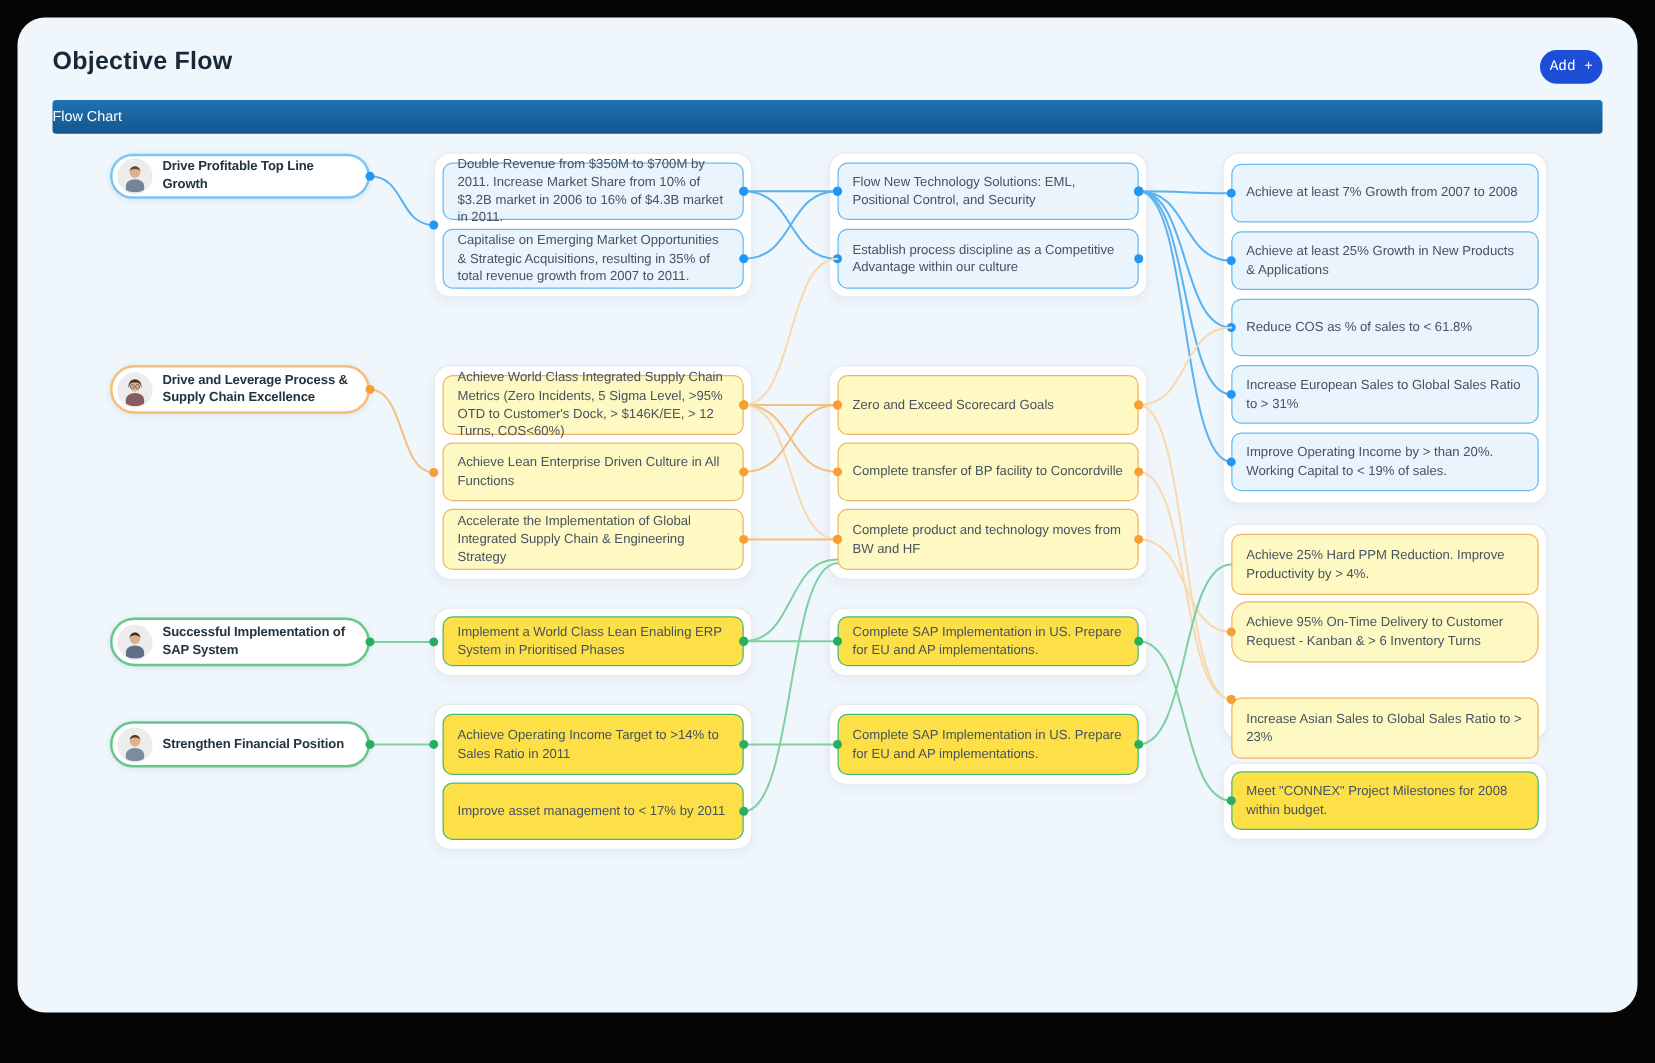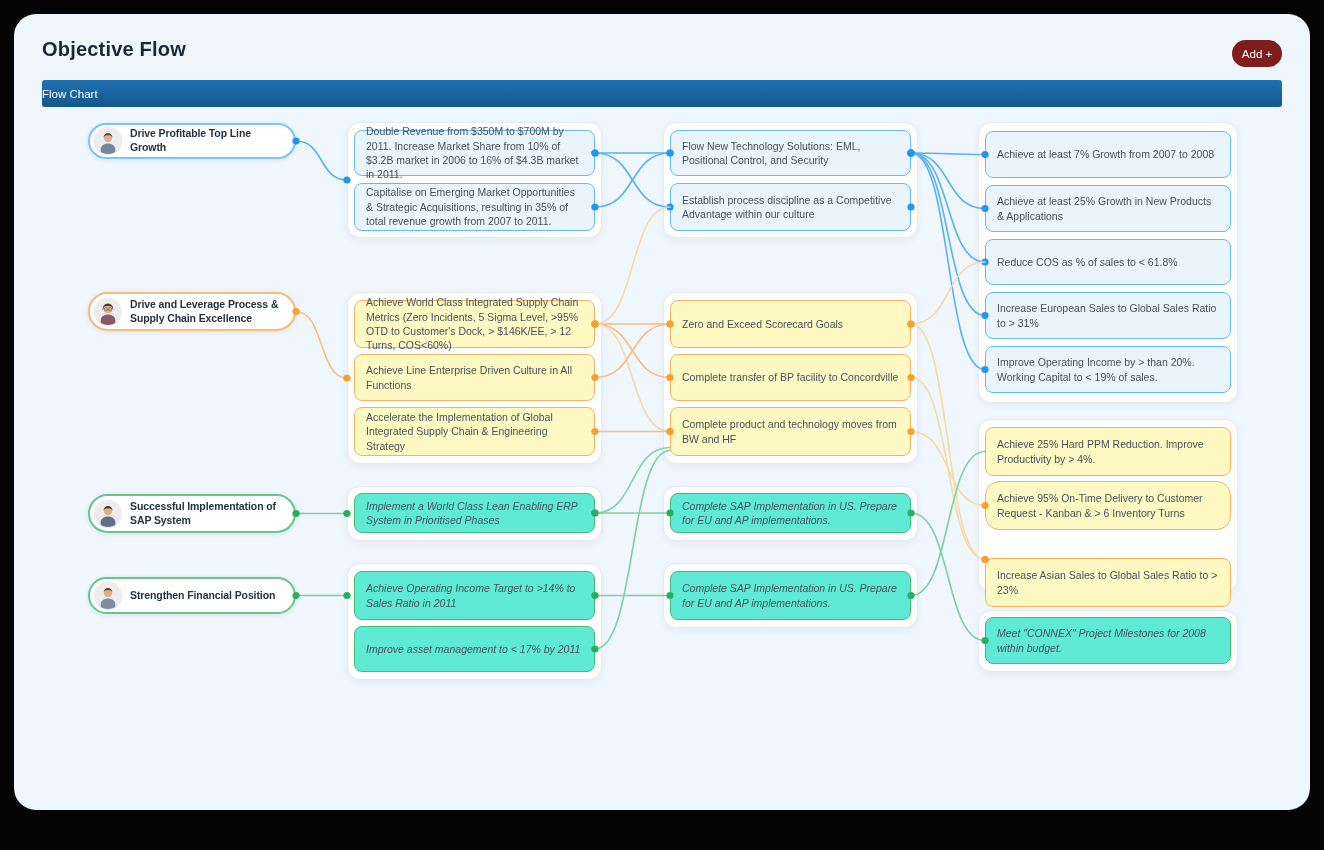--- a/index.html
+++ b/index.html
@@ -1,36 +1,36 @@
 <!DOCTYPE html>
 <html><head>
 <meta charset="utf-8">
 <style>
   html,body{margin:0;padding:0;background:#050505;font-family:"Liberation Sans",sans-serif;}
   .stage{position:relative;width:1324px;height:850px;background:#050505;overflow:hidden;}
   .card{position:absolute;left:14px;top:14px;width:1296px;height:796px;background:#eff6fc;border-radius:22px;}
   .page-title{position:absolute;left:42px;top:38px;font-size:20px;font-weight:bold;color:#182837;letter-spacing:.2px;}
   .add-btn{position:absolute;left:1232px;top:40px;width:50px;height:27px;border:none;border-radius:14px;
-           background:#7f1d1d;color:#fff;font-size:11.5px;font-family:Liberation Sans, sans-serif;display:flex;align-items:center;justify-content:center;gap:4px;cursor:pointer;}
+           background:#1d4ed8;color:#fff;font-size:11.5px;font-family:Liberation Mono, monospace;display:flex;align-items:center;justify-content:center;gap:4px;cursor:pointer;}
   .tabbar{position:absolute;left:42px;top:80px;width:1240px;height:27px;border-radius:3px;box-sizing:border-box;
           background:linear-gradient(180deg,#1e72b2,#14568c);display:flex;align-items:center;cursor:pointer;}
   .tabbar span{color:#fff;font-size:11.5px;}
   .node{position:absolute;background:#fff;border:2px solid;border-radius:20px;display:flex;align-items:center;gap:9px;
         padding:0 8px 0 5px;box-sizing:border-box;box-shadow:0 1px 5px rgba(30,60,90,.10);cursor:pointer;z-index:3;}
   .node .nlabel{font-size:10.5px;font-weight:bold;color:#24343f;line-height:1.3;letter-spacing:-0.1px;}
   .node.blue{border-color:#7cc5f4;} .node.orange{border-color:#f6bd77;} .node.green{border-color:#66c78a;}
   .avatar{width:26px;height:26px;border-radius:50%;overflow:hidden;flex:none;box-shadow:0 0 0 1px #e7e7e7;}
   .avatar svg{display:block;width:100%;height:100%;}
   .group{position:absolute;background:#fff;border:1px solid #e7e9ef;border-radius:13px;
          box-shadow:0 3px 9px rgba(40,60,90,.05);box-sizing:border-box;z-index:1;}
   .fbox{position:absolute;border:1px solid;border-radius:8px;display:flex;align-items:center;
         padding:4px 11px;box-sizing:border-box;font-size:10.5px;color:#47525f;line-height:1.38;cursor:pointer;z-index:2;}
   .fbox.blue{background:#eaf4fd;border-color:#67baf3;}
   .fbox.orange{background:#fef9c3;border-color:#f2b464;}
-  .fbox.green{background:#5eead4;border-color:#47b876;font-style:italic;}
+  .fbox.green{background:#fde047;border-color:#47b876;}
   #wires{position:absolute;left:0;top:0;width:1324px;height:850px;pointer-events:none;z-index:4;}
 </style>
 </head>
 <body>
 
 <div class="stage" id="stage">
   <div class="card"></div>
 
   <div class="page-title">Objective Flow</div>
   <button class="add-btn">Add +</button>
@@ -100,21 +100,21 @@
   <div class="fbox blue" style="left:354px;top:130px;width:241px;height:46px;">Double Revenue from $350M to $700M by 2011. Increase Market Share from 10% of $3.2B market in 2006 to 16% of $4.3B market in 2011.</div>
   <div class="fbox blue" style="left:354px;top:183px;width:241px;height:48px;">Capitalise on Emerging Market Opportunities &amp; Strategic Acquisitions, resulting in 35% of total revenue growth from 2007 to 2011.</div>
   <div class="fbox blue" style="left:670px;top:130px;width:241px;height:46px;">Flow New Technology Solutions: EML, Positional Control, and Security</div>
   <div class="fbox blue" style="left:670px;top:183px;width:241px;height:48px;">Establish process discipline as a Competitive Advantage within our culture</div>
   <div class="fbox blue" style="left:985px;top:131px;width:246px;height:47px;">Achieve at least 7% Growth from 2007 to 2008</div>
   <div class="fbox blue" style="left:985px;top:185px;width:246px;height:47px;">Achieve at least 25% Growth in New Products &amp; Applications</div>
   <div class="fbox blue" style="left:985px;top:239px;width:246px;height:46px;">Reduce COS as % of sales to &lt; 61.8%</div>
   <div class="fbox blue" style="left:985px;top:292px;width:246px;height:47px;">Increase European Sales to Global Sales Ratio to &gt; 31%</div>
   <div class="fbox blue" style="left:985px;top:346px;width:246px;height:47px;">Improve Operating Income by &gt; than 20%. Working Capital to &lt; 19% of sales.</div>
   <div class="fbox orange" style="left:354px;top:300px;width:241px;height:48px;">Achieve World Class Integrated Supply Chain Metrics (Zero Incidents, 5 Sigma Level, &gt;95% OTD to Customer's Dock, &gt; $146K/EE, &gt; 12 Turns, COS&lt;60%)</div>
-  <div class="fbox orange" style="left:354px;top:354px;width:241px;height:47px;">Achieve Line Enterprise Driven Culture in All Functions</div>
+  <div class="fbox orange" style="left:354px;top:354px;width:241px;height:47px;">Achieve Lean Enterprise Driven Culture in All Functions</div>
   <div class="fbox orange" style="left:354px;top:407px;width:241px;height:49px;">Accelerate the Implementation of Global Integrated Supply Chain &amp; Engineering Strategy</div>
   <div class="fbox orange" style="left:670px;top:300px;width:241px;height:48px;">Zero and Exceed Scorecard Goals</div>
   <div class="fbox orange" style="left:670px;top:354px;width:241px;height:47px;">Complete transfer of BP facility to Concordville</div>
   <div class="fbox orange" style="left:670px;top:407px;width:241px;height:49px;">Complete product and technology moves from BW and HF</div>
   <div class="fbox green" style="left:354px;top:493px;width:241px;height:40px;">Implement a World Class Lean Enabling ERP System in Prioritised Phases</div>
   <div class="fbox green" style="left:670px;top:493px;width:241px;height:40px;">Complete SAP Implementation in US. Prepare for EU and AP implementations.</div>
   <div class="fbox green" style="left:354px;top:571px;width:241px;height:49px;">Achieve Operating Income Target to &gt;14% to Sales Ratio in 2011</div>
   <div class="fbox green" style="left:354px;top:626px;width:241px;height:46px;">Improve asset management to &lt; 17% by 2011</div>
   <div class="fbox green" style="left:670px;top:571px;width:241px;height:49px;">Complete SAP Implementation in US. Prepare for EU and AP implementations.</div>
   <div class="fbox orange" style="left:985px;top:427px;width:246px;height:49px;">Achieve 25% Hard PPM Reduction. Improve Productivity by &gt; 4%.</div>

